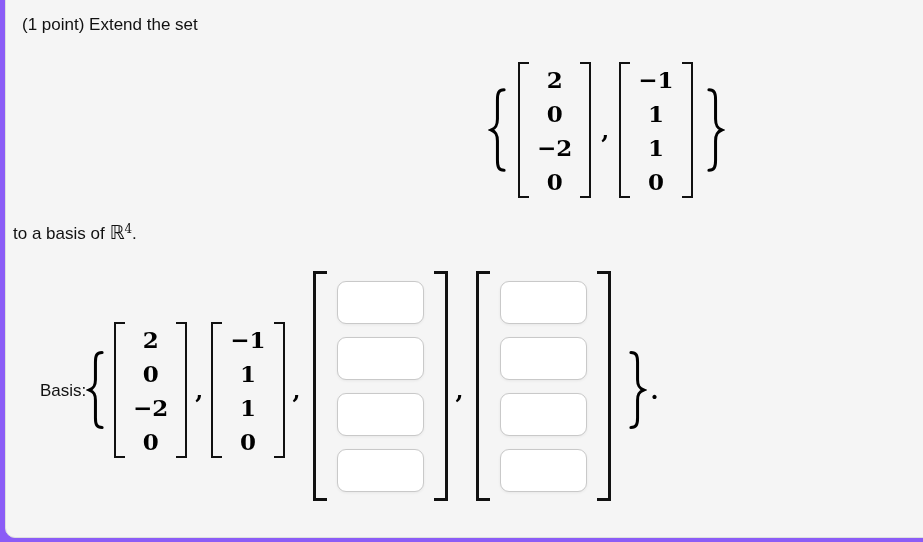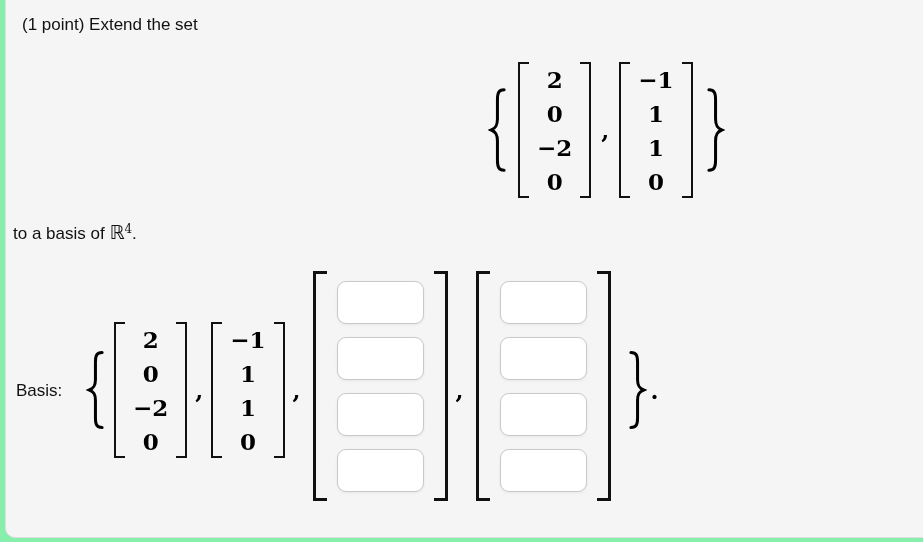--- a/index.html
+++ b/index.html
@@ -1,36 +1,36 @@
 <!DOCTYPE html>
 <html><head>
 <meta charset="utf-8">
 <style>
   html,body { margin:0; padding:0; }
   .page {
     position:relative; width:923px; height:542px;
-    background:#86efac; overflow:hidden;
+    background:#8b5cf6; overflow:hidden;
     font-family:"Liberation Sans", sans-serif; color:#1a1a1a;
   }
   .panel {
     position:absolute; left:5px; top:-12px; width:1400px; height:548px;
     background:#f5f5f5; border:1px solid #dedede; border-radius:10px;
   }
   .intro {
     position:absolute; left:22px; top:15px;
     font-size:17px; color:#111;
   }
   .tobasis {
     position:absolute; left:13px; top:221px;
     font-size:17px; color:#111;
   }
   .bbR { font-family:"DejaVu Sans", sans-serif; font-size:19px; }
   .bbR-sup { font-family:"DejaVu Serif", serif; font-size:12px; vertical-align:6px; }
   .basis-label {
-    position:absolute; left:16px; top:381px;
+    position:absolute; left:40px; top:381px;
     font-size:17px; color:#111;
   }
   
   .mathset { position:absolute; display:flex; align-items:center; }
   .set-top  { left:488px; top:62px;  height:136px; }
   .basis-row{ left:86px;  top:275px; height:230px; }
 
   .brace { flex:0 0 auto; display:block; }
 
   

